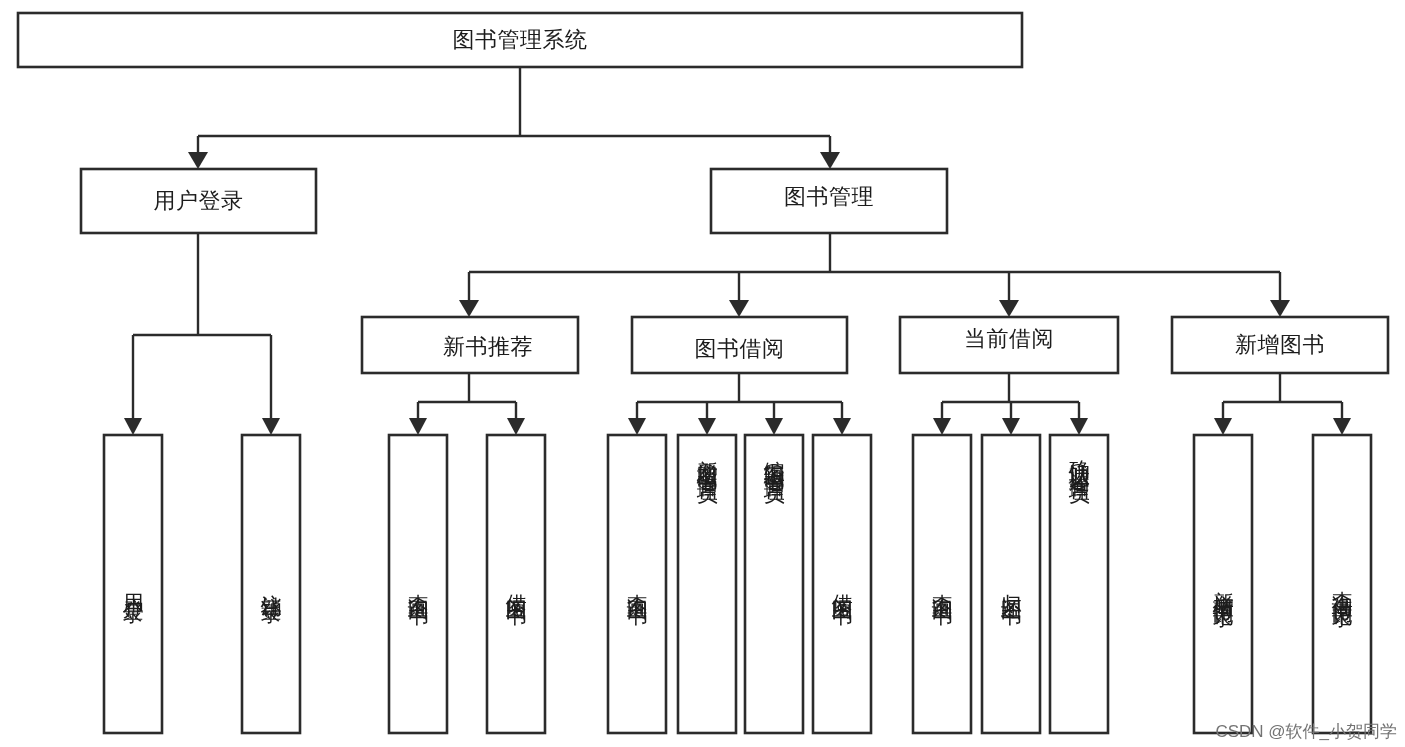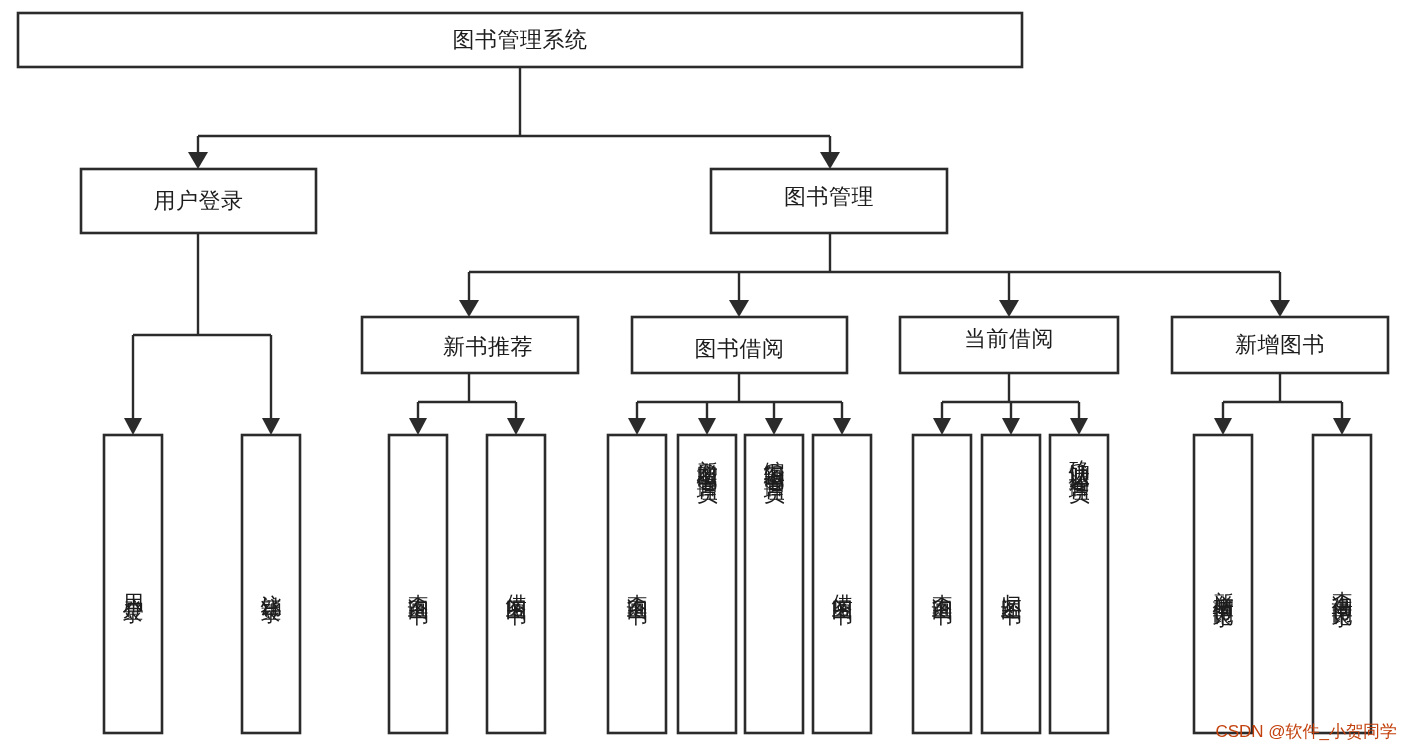--- a/index.html
+++ b/index.html
@@ -42,21 +42,21 @@
   .arrowhead {
     fill: #2b2b2b;
     stroke: none;
   }
   .watermark {
     position: absolute;
     right: 8px;
     bottom: 4px;
     font-family: "Liberation Sans", "DejaVu Sans", sans-serif;
     font-size: 17px;
-    color: #c2410c;
+    color: #737373;
     white-space: nowrap;
     pointer-events: none;
     user-select: none;
   }
   .vlabel-wrap {
     position: absolute;
     display: flex;
     align-items: center;
     justify-content: center;
     pointer-events: none;

